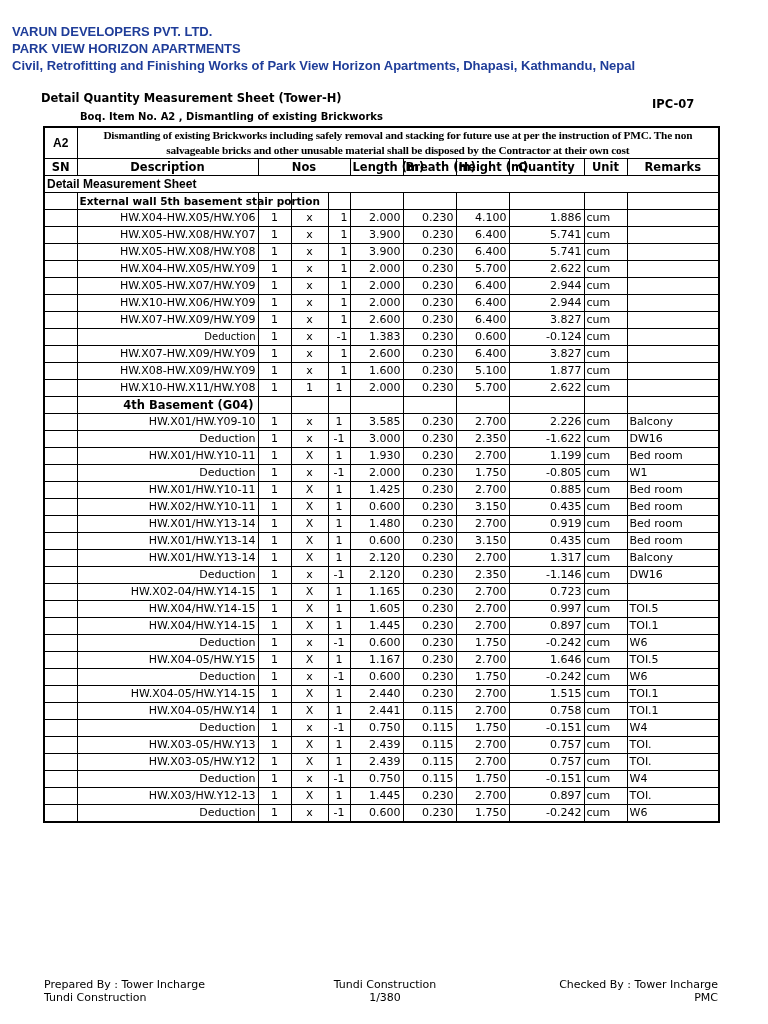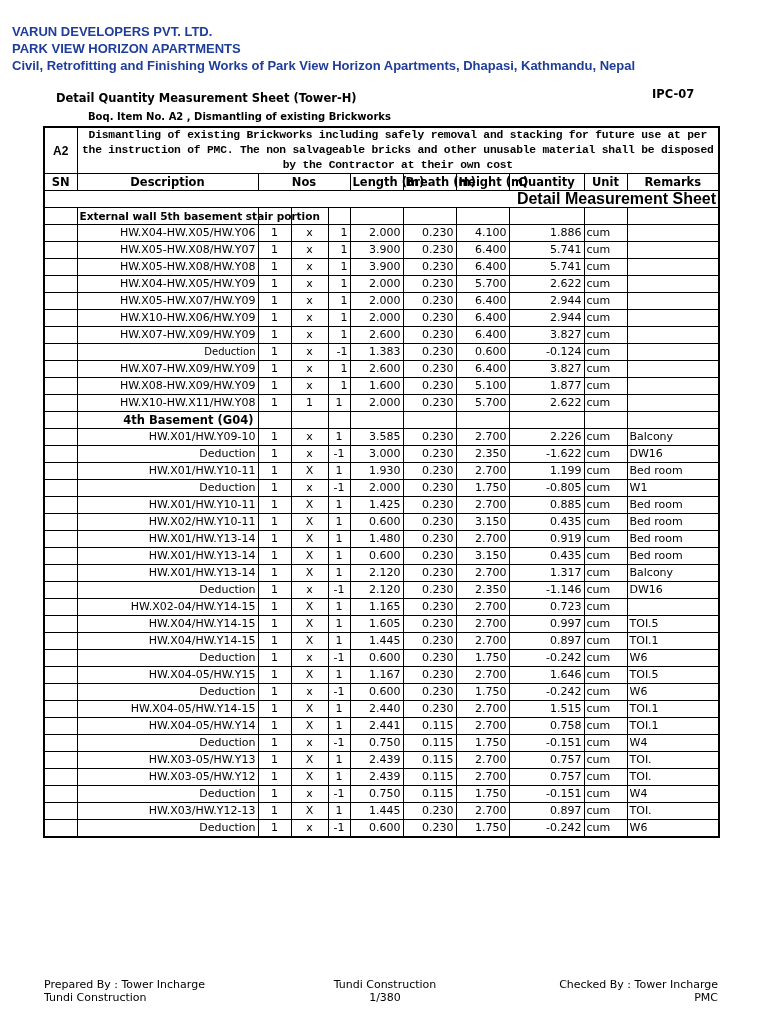--- a/index.html
+++ b/index.html
@@ -1,31 +1,31 @@
 <!DOCTYPE html>
 <html><head>
 <meta charset="utf-8">
 <style>
   html, body { margin: 0; padding: 0; background: #ffffff; }
   body { width: 768px; height: 1024px; position: relative; overflow: hidden; color: #000; }
   .hdr { position: absolute; left: 12px; width: 768px; text-align: left; font-family: "Liberation Sans", sans-serif; font-weight: bold; color: #1f3d99; }
   .hdr1 { top: 24px; font-size: 13px; }
   .hdr2 { top: 41px; font-size: 13px; }
   .hdr3 { top: 58px; font-size: 13px; }
-  .sheet-title { position: absolute; left: 56px; top: 91px; font-family: "DejaVu Sans", sans-serif; font-weight: bold; font-size: 11.5px; }
-  .ipc { position: absolute; left: 652px; top: 87px; font-family: "DejaVu Sans", sans-serif; font-weight: bold; font-size: 11.5px; }
-  .boq { position: absolute; left: 52px; top: 111px; font-family: "DejaVu Sans", sans-serif; font-weight: bold; font-size: 10px; padding-left: 36px; }
+  .sheet-title { position: absolute; left: 41px; top: 91px; font-family: "DejaVu Sans", sans-serif; font-weight: bold; font-size: 11.5px; }
+  .ipc { position: absolute; left: 652px; top: 97px; font-family: "DejaVu Sans", sans-serif; font-weight: bold; font-size: 11.5px; }
+  .boq { position: absolute; left: 44px; top: 111px; font-family: "DejaVu Sans", sans-serif; font-weight: bold; font-size: 10px; padding-left: 36px; }
 
   table.sheet { position: absolute; left: 43px; top: 126px; width: 675px; border-collapse: collapse; table-layout: fixed; border: 2px solid #000; font-family: "DejaVu Sans", sans-serif; font-size: 11px; }
   table.sheet td { border: 1px solid #000; padding: 0 2px; height: 16px; line-height: 16px; white-space: nowrap; overflow: visible; }
   .item-row td { height: 64px; border-bottom: 2px solid #000; }
   .item-code { text-align: center; font-family: "Liberation Sans", sans-serif; font-weight: bold; font-size: 12px; }
-  .item-desc { white-space: normal !important; text-align: center; font-family: Liberation Mono, monospace; font-weight: bold; font-size: 11.3px; line-height: 15px !important; letter-spacing: -0.2px; }
+  .item-desc { white-space: normal !important; text-align: center; font-family: Liberation Serif, serif; font-weight: bold; font-size: 11.3px; line-height: 15px !important; letter-spacing: -0.2px; }
   .head-row td { height: 32px; line-height: 13px; text-align: center; font-weight: bold; font-size: 11.5px; white-space: normal; border-bottom: 2px solid #000; }
-  .section-row td { text-align: right; font-family: "Liberation Sans", sans-serif; font-weight: bold; font-size: 16px; height: 15px; border-bottom: 2px solid #000; }
+  .section-row td { text-align: left; font-family: "Liberation Sans", sans-serif; font-weight: bold; font-size: 12px; height: 15px; border-bottom: 2px solid #000; }
   .num { text-align: right; }
   .ctr { text-align: center; }
   .desc { text-align: right; }
   .small { font-size: 10px; }
   .bold { font-weight: bold; }
   .group-title { font-weight: bold; font-size: 10.5px; text-align: left; overflow: visible; }
   .group-title-center { font-weight: bold; text-align: right; }
 
   .foot { position: absolute; font-family: "DejaVu Sans", sans-serif; font-size: 11px; line-height: 13px; }
   .foot-left { left: 44px; top: 978px; }

